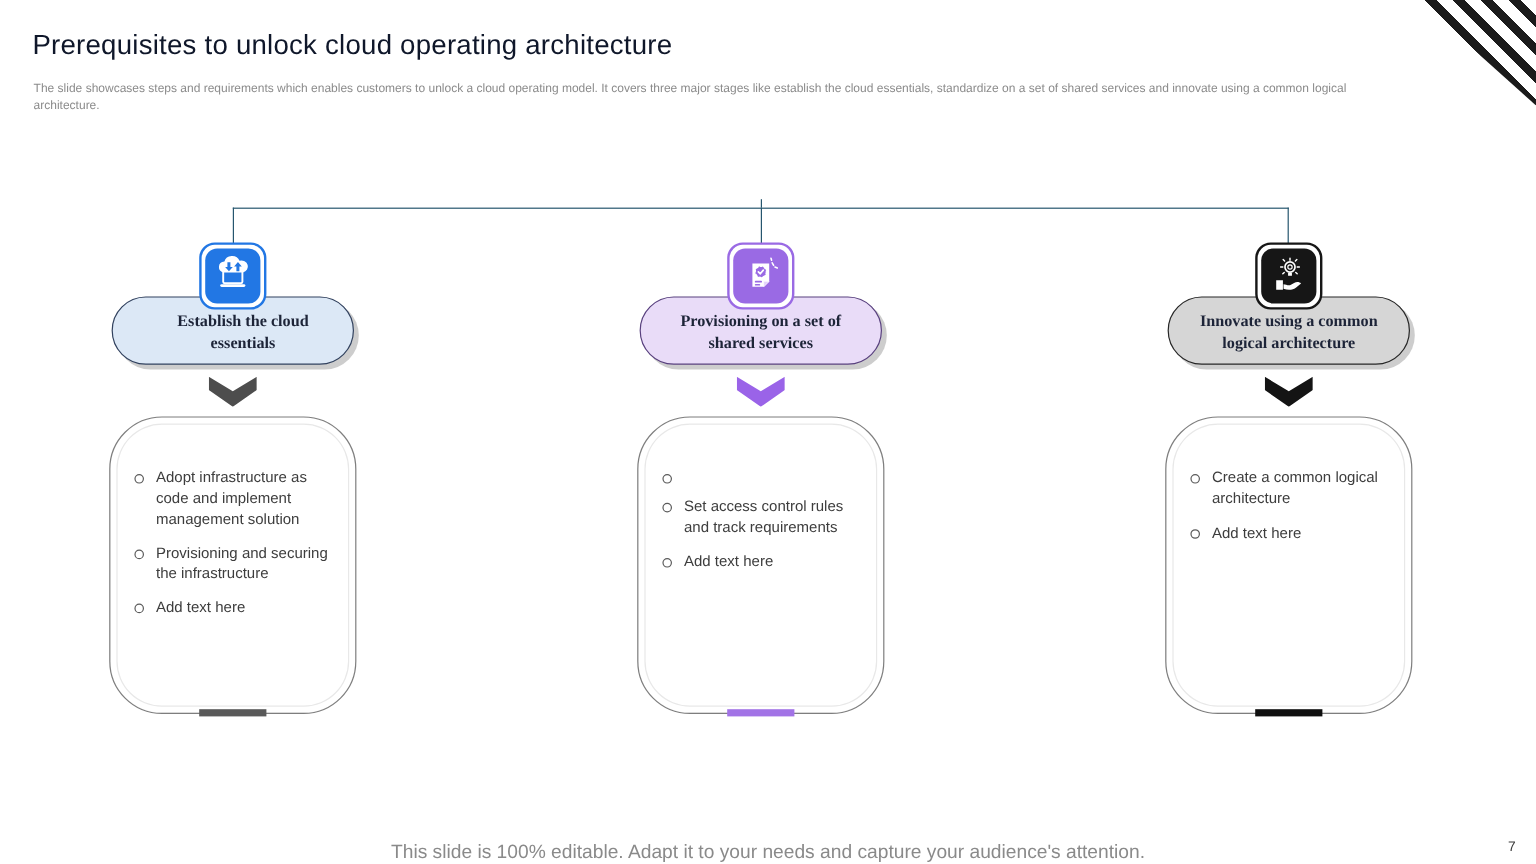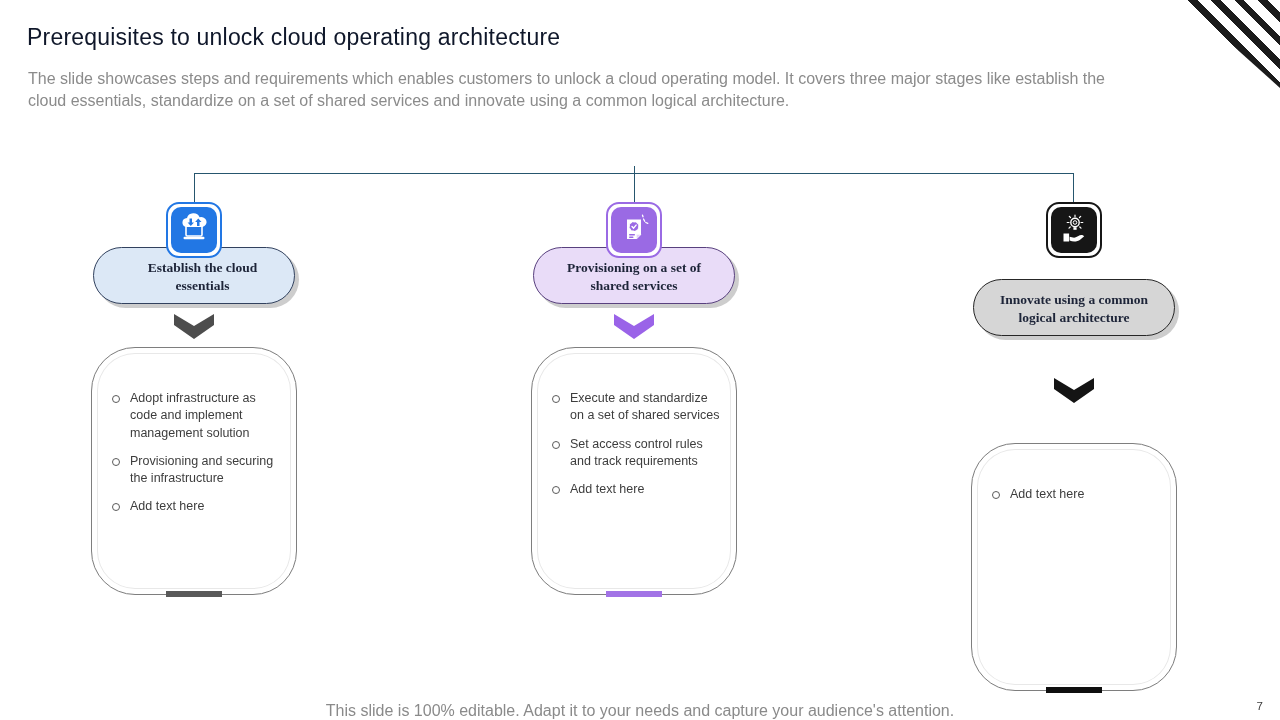--- a/index.html
+++ b/index.html
@@ -2,38 +2,38 @@
 <html><head>
 <meta charset="utf-8">
 <style>
   html,body{margin:0;padding:0;background:#fff;}
   .slide{position:relative;width:1280px;height:720px;background:#ffffff;overflow:hidden;
          font-family:"Liberation Sans",sans-serif;}
 
   
   .title{position:absolute;left:27px;top:24px;font-family:Liberation Sans, sans-serif;
          font-size:23px;font-weight:400;color:#0f172a;letter-spacing:.2px;white-space:nowrap;}
-  .subtitle{position:absolute;left:28px;top:68px;width:1100px;font-size:16px;line-height:1.4;
+  .subtitle{position:absolute;left:28px;top:68px;width:1100px;font-size:10px;line-height:1.4;
             color:#8b8b8b;}
 
   
   .stripes{position:absolute;top:0;right:0;width:98px;height:88px;
            background:repeating-linear-gradient(45deg,#1b1b1b 0 7px,transparent 7px 16.5px);
            clip-path:polygon(0 0,100% 0,100% 100%);}
 
   
   .diagram{position:absolute;inset:0;}
   .hline{position:absolute;left:194px;top:173px;width:880px;height:1px;background:var(--line,#26566e);}
   .vline{position:absolute;width:1px;background:var(--line,#26566e);top:173px;height:30px;}
   .vline.v1{left:194px;} .vline.v2{left:634px;} .vline.v3{left:1073px;}
   .vstub{position:absolute;width:1px;background:var(--line,#26566e);left:634px;top:166px;height:7px;}
 
   
   .column{position:absolute;top:202px;width:210px;display:flex;flex-direction:column;align-items:center;}
-  .column.c1{left:89px;} .column.c2{left:529px;} .column.c3{left:969px;gap:32px;}
+  .column.c1{left:89px;} .column.c2{left:529px;} .column.c3{left:969px;}
 
   .badge{position:relative;z-index:2;width:46px;height:46px;border:2px solid var(--accent);
          border-radius:13px;background:#fff;padding:3px;}
   .badge-inner{width:46px;height:46px;background:var(--accent);border-radius:10px;
                display:flex;align-items:center;justify-content:center;}
 
   .pill{position:relative;z-index:1;margin-top:-11px;width:200px;height:55px;border-radius:29px;
         background:var(--pillbg);border:1px solid var(--pillbd);
         box-shadow:4px 4px 0 rgba(145,145,145,.45);
         display:flex;align-items:flex-end;justify-content:center;}
@@ -129,21 +129,20 @@
       <div class="pill">
         <div class="pill-label">Provisioning on a set of shared services</div>
       </div>
       <svg class="chevron" width="40" height="25" viewBox="0 0 40 25">
         <polygon points="0,0 20,12 40,0 40,11 20,25 0,11" style="fill:var(--chev)"></polygon>
       </svg>
       <div class="box">
         <div class="bullets">
           <div class="bullet">
             <span class="marker"></span>
-            <span class="btext">Execute and standardize on a set of shared services</span>
           </div>
           <div class="bullet">
             <span class="marker"></span>
             <span class="btext">Set access control rules and track requirements</span>
           </div>
           <div class="bullet">
             <span class="marker"></span>
             <span class="btext">Add text here</span>
           </div>
         </div>
@@ -167,20 +166,24 @@
       <div class="pill">
         <div class="pill-label">Innovate using a common logical architecture</div>
       </div>
       <svg class="chevron" width="40" height="25" viewBox="0 0 40 25">
         <polygon points="0,0 20,12 40,0 40,11 20,25 0,11" style="fill:var(--chev)"></polygon>
       </svg>
       <div class="box">
         <div class="bullets">
           <div class="bullet">
             <span class="marker"></span>
+            <span class="btext">Create a common logical architecture</span>
+          </div>
+          <div class="bullet">
+            <span class="marker"></span>
             <span class="btext">Add text here</span>
           </div>
         </div>
         <div class="bar"></div>
       </div>
     </div>
   </div>
 
   <div class="footer">This slide is 100% editable. Adapt it to your needs and capture your audience's attention.</div>
   <div class="pagenum">7</div>

